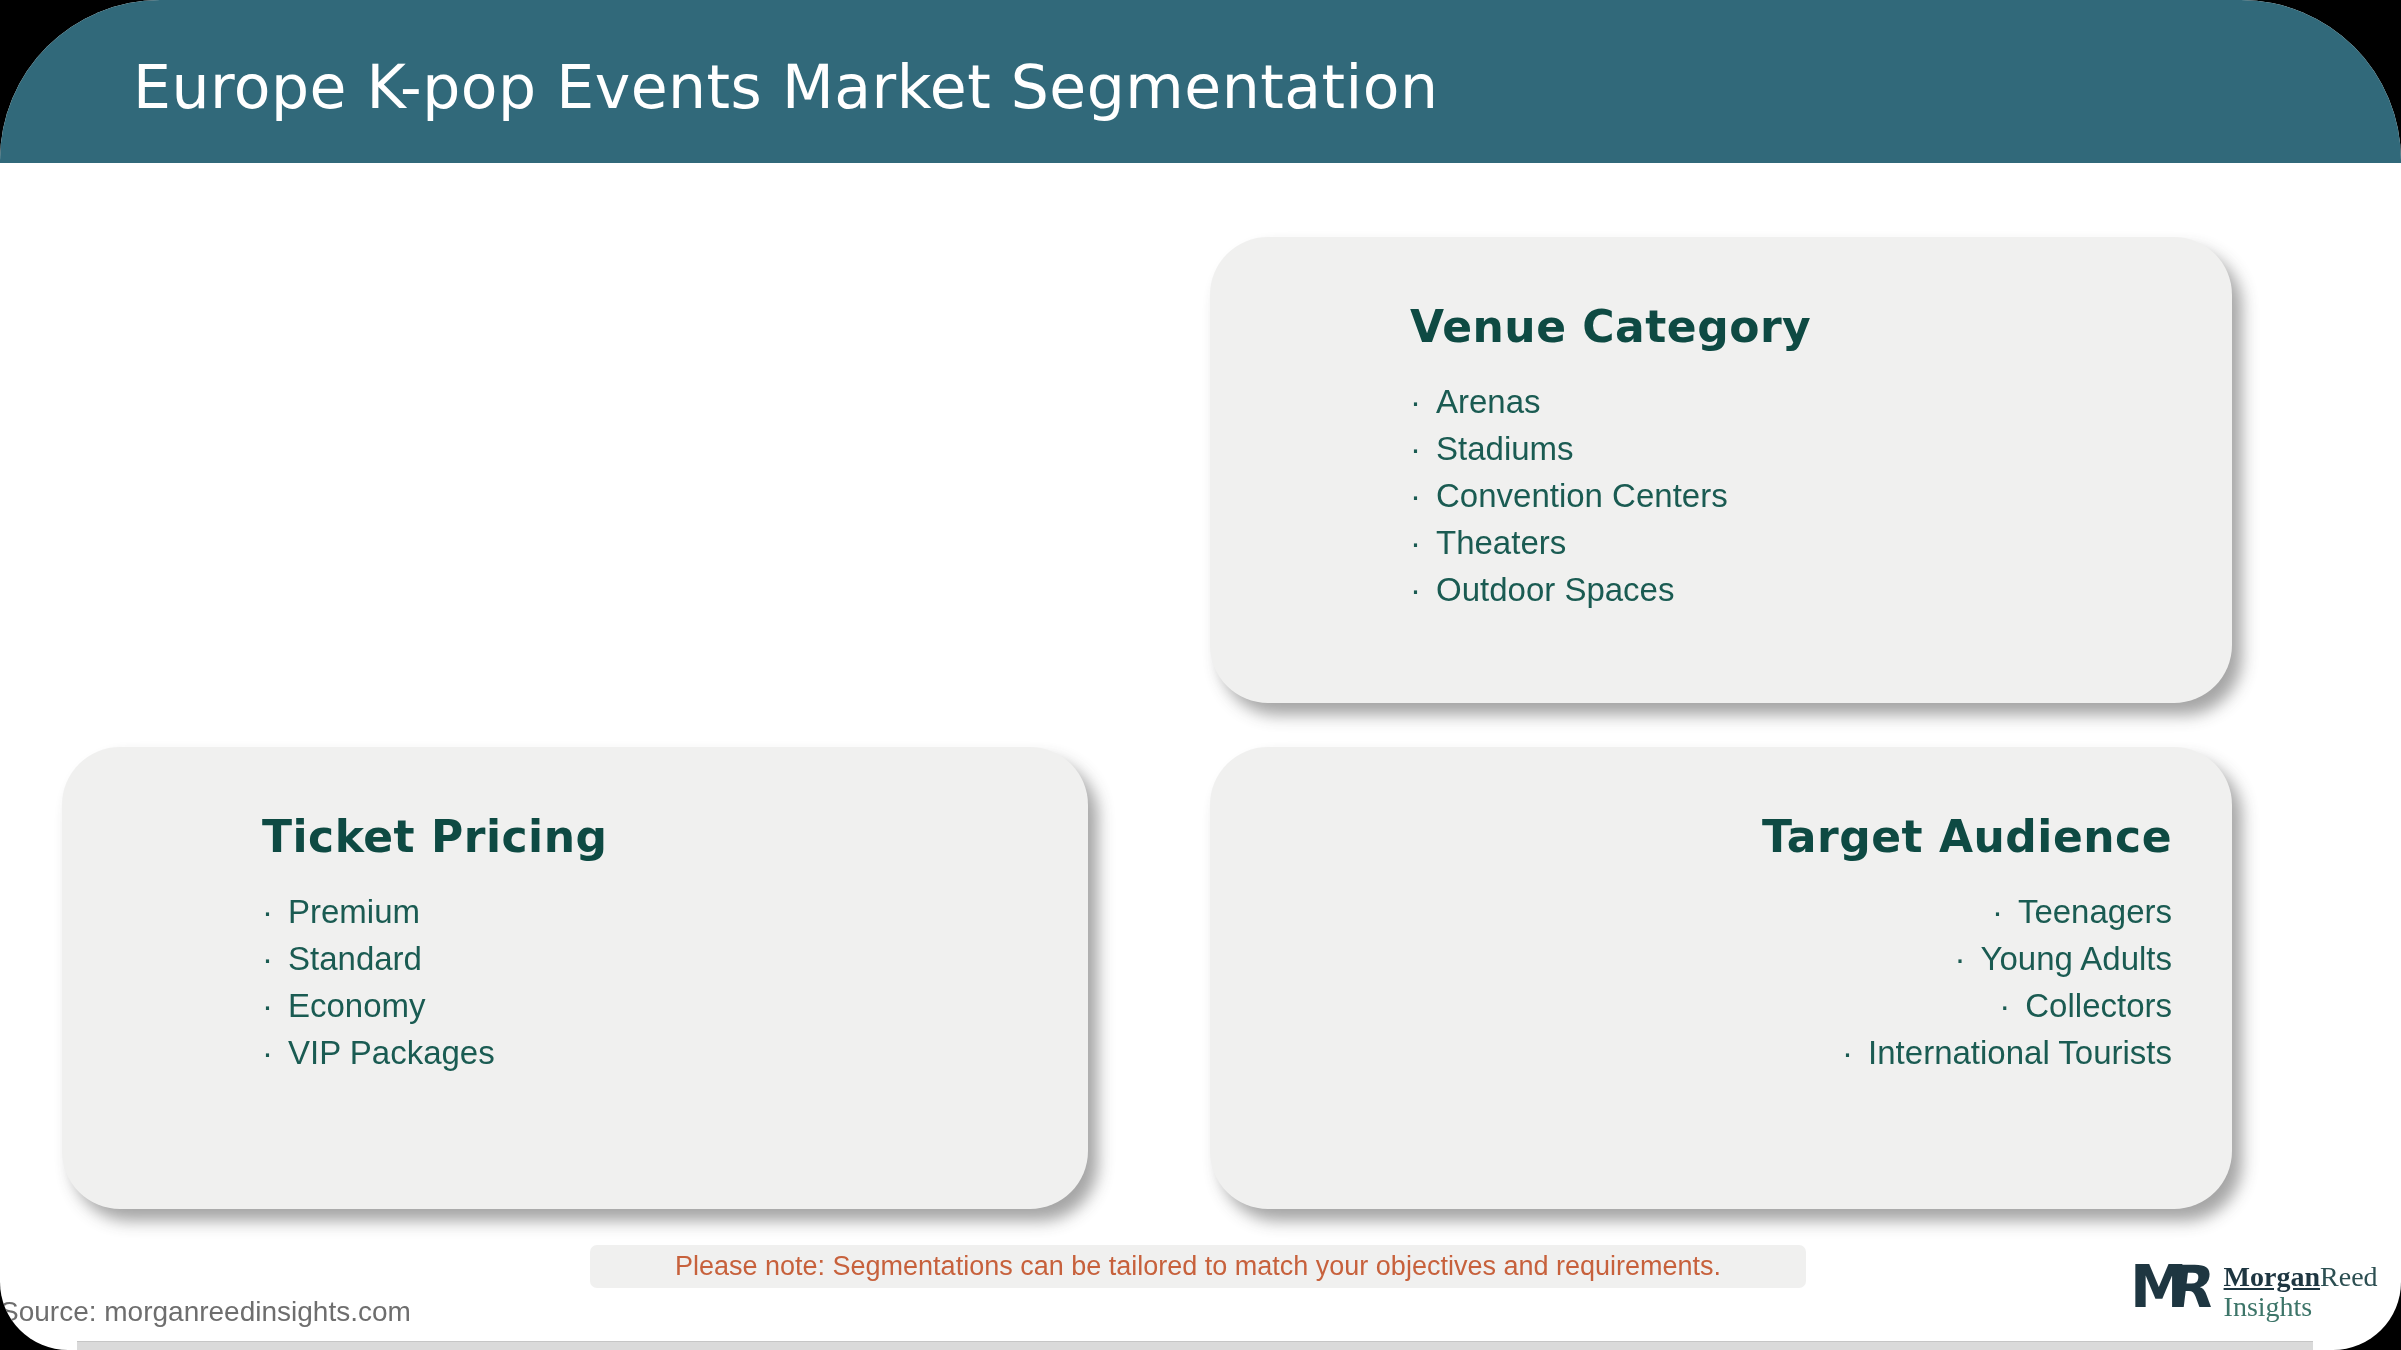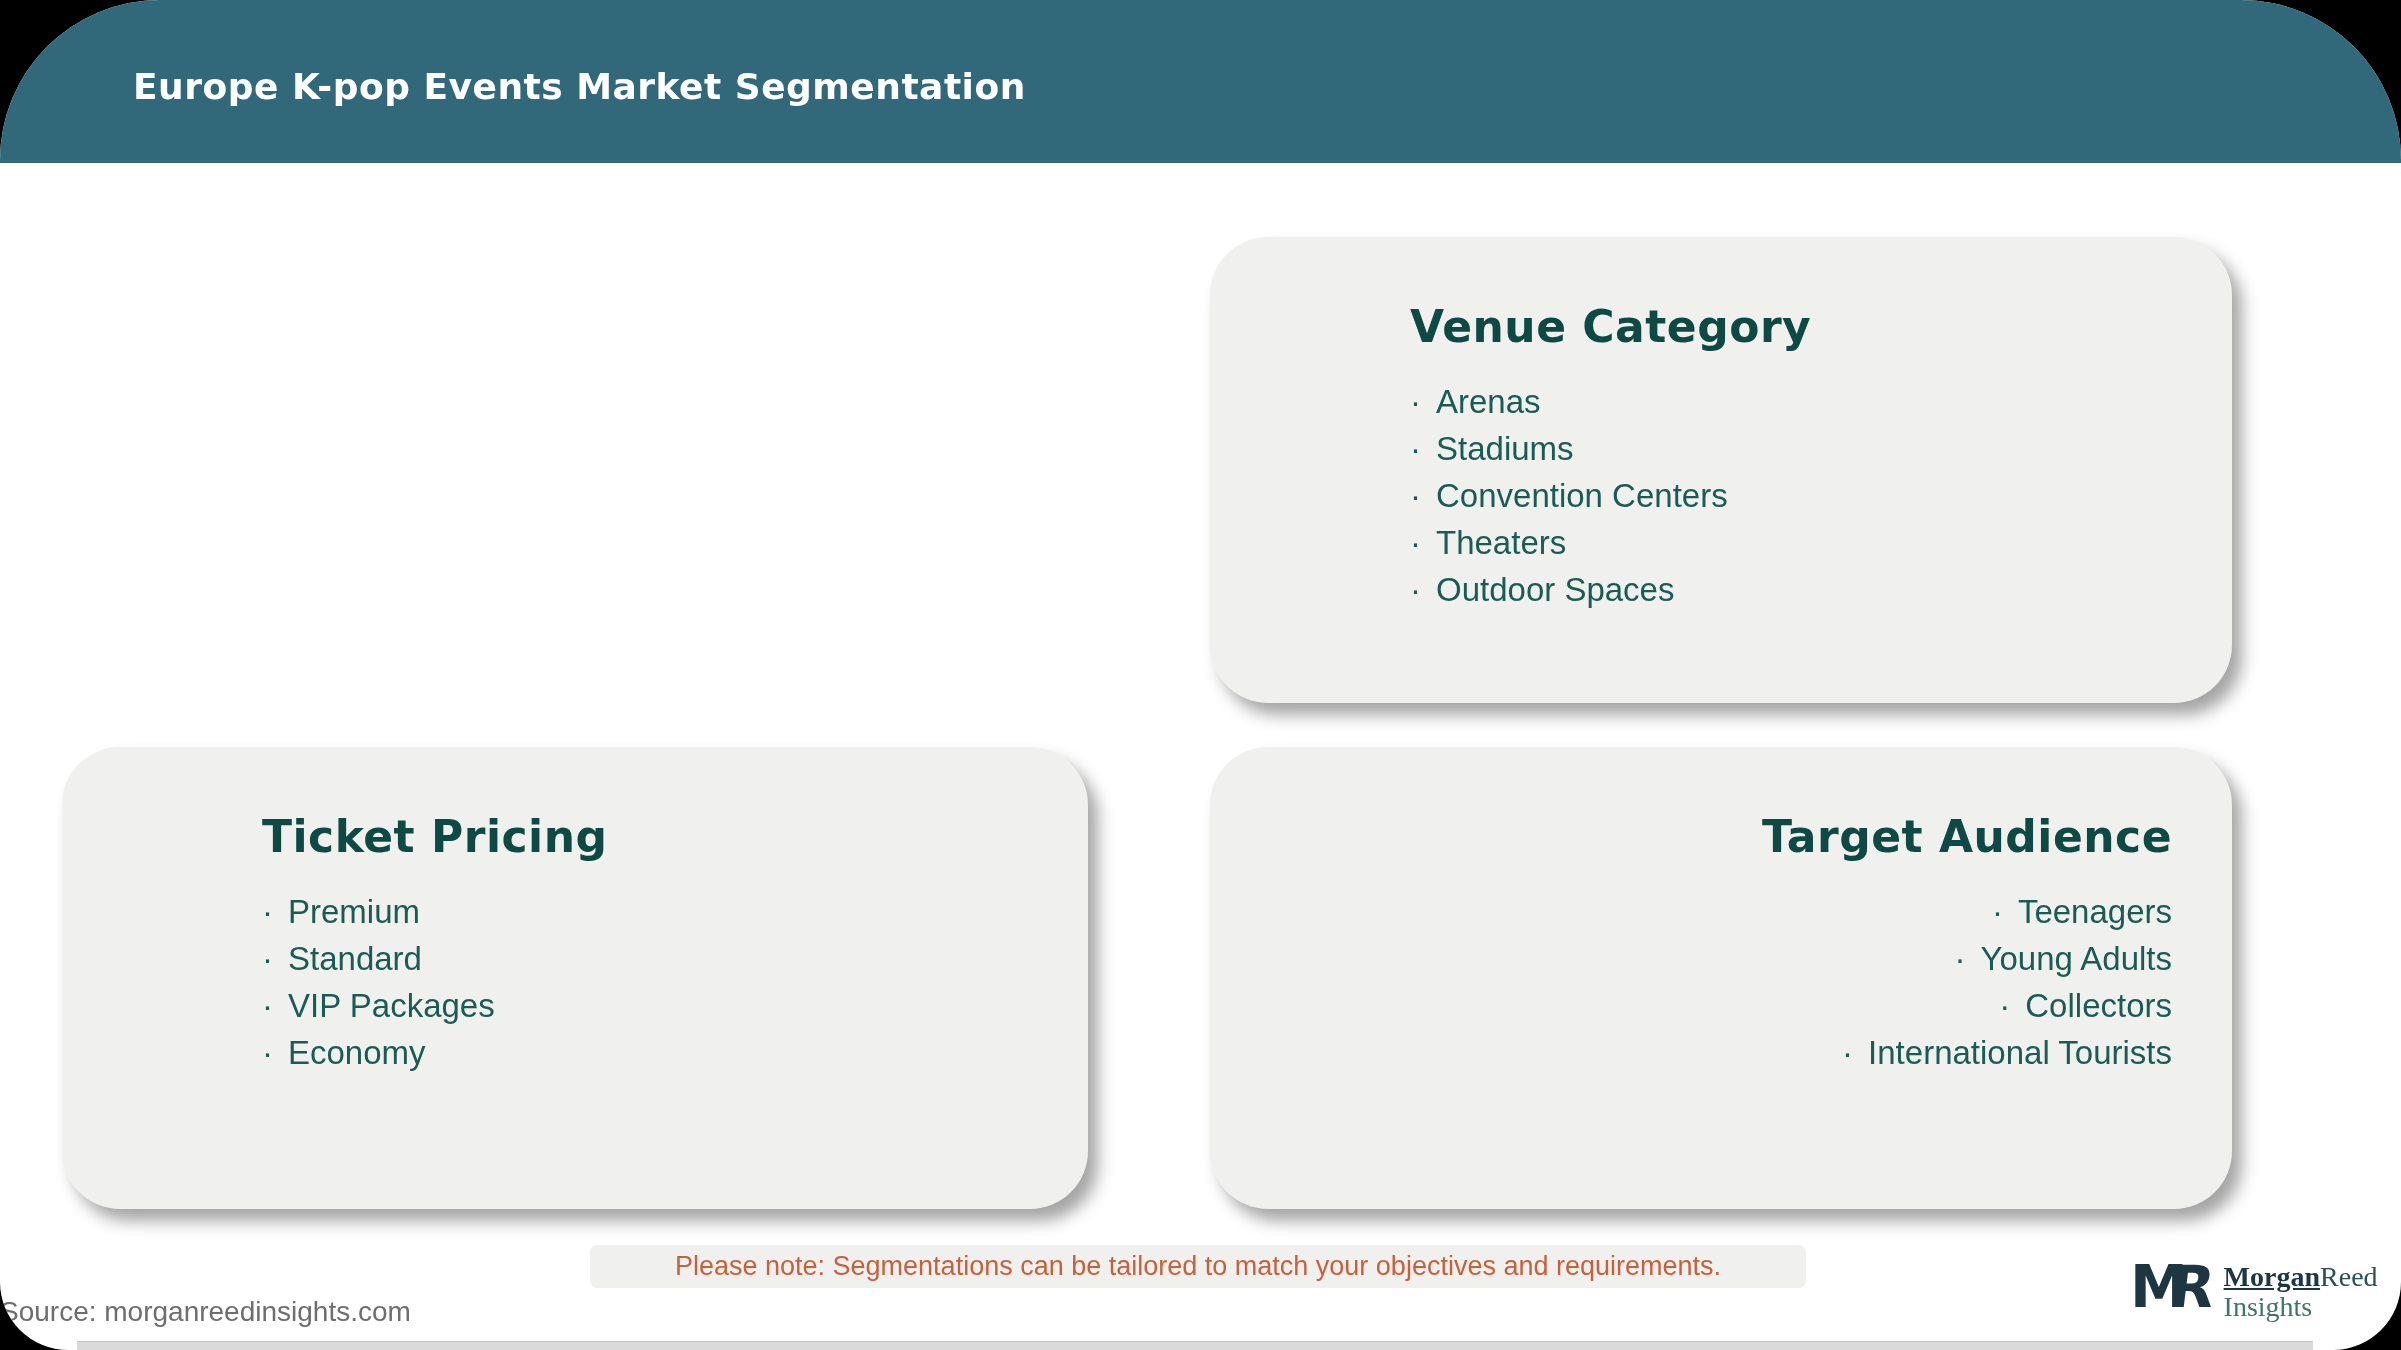--- a/index.html
+++ b/index.html
@@ -23,21 +23,21 @@
   .page{
     position:relative;width:2401px;height:1350px;background:var(--page-bg);
     border-radius:160px 160px 68px 68px;overflow:hidden;
   }
   .banner{
     position:absolute;left:0;top:0;width:2401px;height:163px;
     background:var(--header-bg);display:flex;align-items:center;
   }
   .banner h1{
     margin-left:133px;margin-top:10px;color:var(--title-text);
-    font-size:36px;font-weight:bold;letter-spacing:.5px;
+    font-size:60px;font-weight:normal;letter-spacing:.5px;
     font-family:"DejaVu Sans",sans-serif;
   }
   .card{
     position:absolute;background:var(--card-bg);border-radius:58px;
     box-shadow:10px 12px 16px rgba(55,55,55,.45);
     padding:64px 60px 0 200px;
   }
   .card-1{left:62px;top:237px;width:1026px;height:466px;}
   .card-2{left:1210px;top:237px;width:1022px;height:466px;}
   .card-3{left:62px;top:747px;width:1026px;height:462px;}
@@ -103,22 +103,22 @@
         <li>Theaters</li>
         <li>Outdoor Spaces</li>
       </ul>
   </section>
 
   <section class="card card-3">
     <h2>Ticket Pricing</h2>
     <ul>
         <li>Premium</li>
         <li>Standard</li>
+        <li>Economy</li>
         <li>VIP Packages</li>
-        <li>Economy</li>
       </ul>
   </section>
 
   <section class="card card-4">
     <h2>Target Audience</h2>
     <ul>
         <li>Teenagers</li>
         <li>Young Adults</li>
         <li>Collectors</li>
         <li>International Tourists</li>

